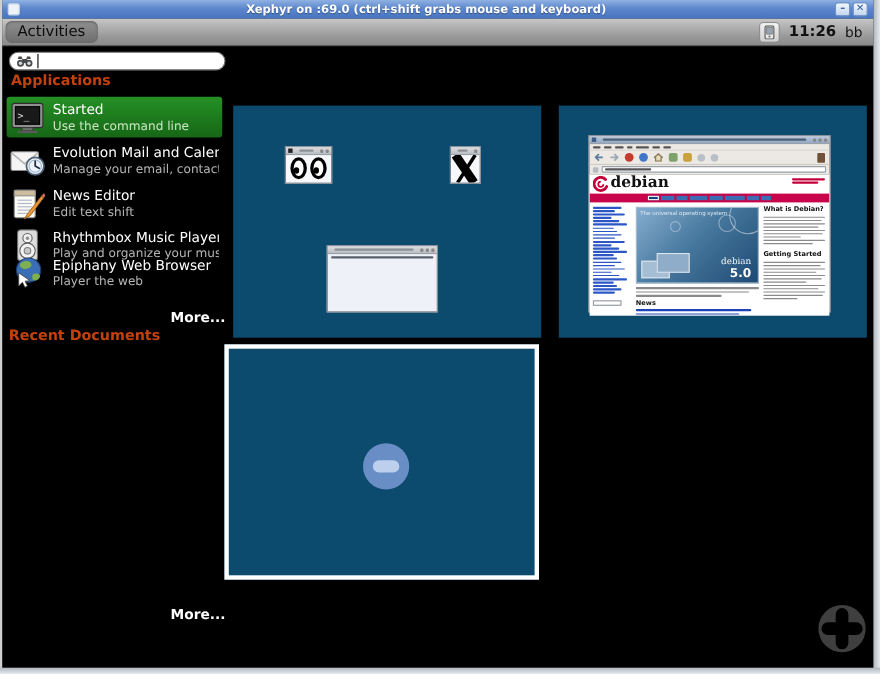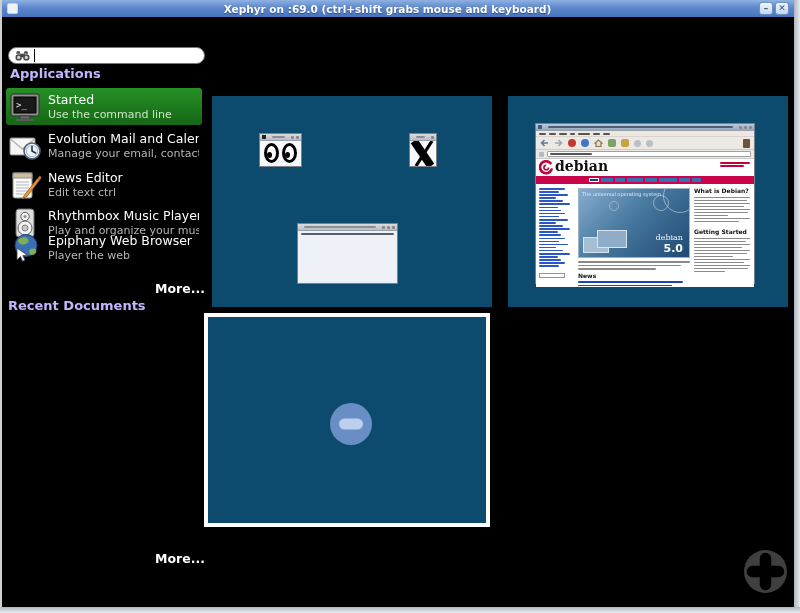--- a/index.html
+++ b/index.html
@@ -33,21 +33,21 @@
   .tray-btn{width:19px;height:19px;border:1px solid #8e8e8e;border-radius:4px;
             background:linear-gradient(#f2f2f2,#cfcfcf);display:flex;align-items:center;justify-content:center;}
   .clock{font-size:13.5px;font-weight:bold;color:#111;}
   .user{font-size:12.5px;color:#111;}
 
   
   .search-box{left:8px;top:47px;width:197px;height:17px;background:#fff;border:1px solid #777;
               border-radius:9px;display:flex;align-items:center;padding:0 6px;gap:4px;}
   .search-input{flex:1;border:none;outline:none;background:transparent;font-size:11px;padding:0;height:13px;
                 border-left:1px solid #000;}
-  .side-header{color:#c4b5fd;font-size:13px;font-weight:bold;}
+  .side-header{color:#c2410c;font-size:13px;font-weight:bold;}
   .app-row{left:6px;width:196px;height:37px;display:flex;align-items:center;gap:7px;padding:2px 3px;}
   .app-row.selected{background:linear-gradient(#259025,#166716);border-radius:3px;}
   .app-icon{width:32px;height:32px;flex:0 0 32px;}
   .app-texts{display:flex;flex-direction:column;justify-content:center;overflow:hidden;}
   .app-name{color:#fff;font-size:12.5px;line-height:1.25;white-space:nowrap;}
   .app-desc{color:#b5b5b5;font-size:11px;line-height:1.2;white-space:nowrap;}
   .app-row.selected .app-desc{color:#cbe6c3;}
   .more-link{color:#fff;font-size:12.5px;font-weight:bold;text-align:right;width:197px;left:8px;}
 
   
@@ -75,20 +75,34 @@
 
 <div class="screen">
 
   <div class="abs titlebar">
     <div class="menu-box"></div>
     <div class="title">Xephyr on :69.0 (ctrl+shift grabs mouse and keyboard)</div>
     <div class="tb-btn">–</div>
     <div class="tb-btn">✕</div>
   </div>
 
+  <div class="abs panel">
+    <div class="activities-btn">Activities</div>
+    <div class="panel-right">
+      <div class="tray-btn">
+        <svg width="11" height="13" viewBox="0 0 11 13">
+          <rect x="1.5" y="0.5" width="8" height="12" rx="1.5" fill="#e9e9e9" stroke="#555"></rect>
+          <rect x="3" y="2" width="5" height="6" fill="#9aa4b0" stroke="#666" stroke-width="0.6"></rect>
+          <circle cx="5.5" cy="10.2" r="1" fill="#777"></circle>
+        </svg>
+      </div>
+      <div class="clock">11:26</div>
+      <div class="user">bb</div>
+    </div>
+  </div>
 
   <div class="abs search-box">
     <svg width="15" height="12" viewBox="0 0 16 12">
       <rect x="5.5" y="3.5" width="5" height="4" fill="#4a4a4a"></rect>
       <path d="M0.5 7.5 a3.4 3.4 0 0 1 6.8 0 a3.4 3.4 0 0 1 -6.8 0z M1.2 3.5 L2 1 h3 l0.8 2.5z" fill="#4a4a4a"></path>
       <path d="M8.7 7.5 a3.4 3.4 0 0 1 6.8 0 a3.4 3.4 0 0 1 -6.8 0z M9.4 3.5 L10.2 1 h3 l0.8 2.5z" fill="#4a4a4a"></path>
       <circle cx="3.9" cy="7.5" r="1.7" fill="#cfd6de"></circle>
         <circle cx="12.1" cy="7.5" r="1.7" fill="#cfd6de"></circle>
     </svg>
     <input class="search-input" value="" style="">
@@ -134,21 +148,21 @@
           <line x1="7" y1="16" x2="20" y2="16"></line>
         <line x1="7" y1="19" x2="20" y2="19"></line>
           <line x1="7" y1="22" x2="20" y2="22"></line>
         <line x1="7" y1="25" x2="16" y2="25"></line>
       </g>
       <path d="M29 9 L17 24 l-4 6 5.5-3 L30.5 11z" fill="#e8973a" stroke="#995c1b" stroke-width="0.8"></path>
       <path d="M29 9 l1.5 2 2-2.5 -1.7-1.6z" fill="#d96f6f" stroke="#995c1b" stroke-width="0.6"></path>
     </svg>
     <div class="app-texts">
       <div class="app-name">News Editor</div>
-      <div class="app-desc">Edit text ctrl</div>
+      <div class="app-desc">Edit text shift</div>
     </div>
   </div>
 
   <div class="abs app-row" style="top:204px;">
     <svg class="app-icon" viewBox="0 0 32 32">
       <rect x="7" y="2" width="18" height="28" rx="3" fill="#dedede" stroke="#6f6f6f"></rect>
       <circle cx="16" cy="9.5" r="4.2" fill="#f2f2f2" stroke="#5f5f5f"></circle>
       <circle cx="16" cy="9.5" r="1.6" fill="#8f8f8f"></circle>
       <circle cx="16" cy="21" r="7" fill="#f2f2f2" stroke="#5f5f5f"></circle>
       <circle cx="16" cy="21" r="3" fill="#c9c9c9" stroke="#7f7f7f"></circle>

